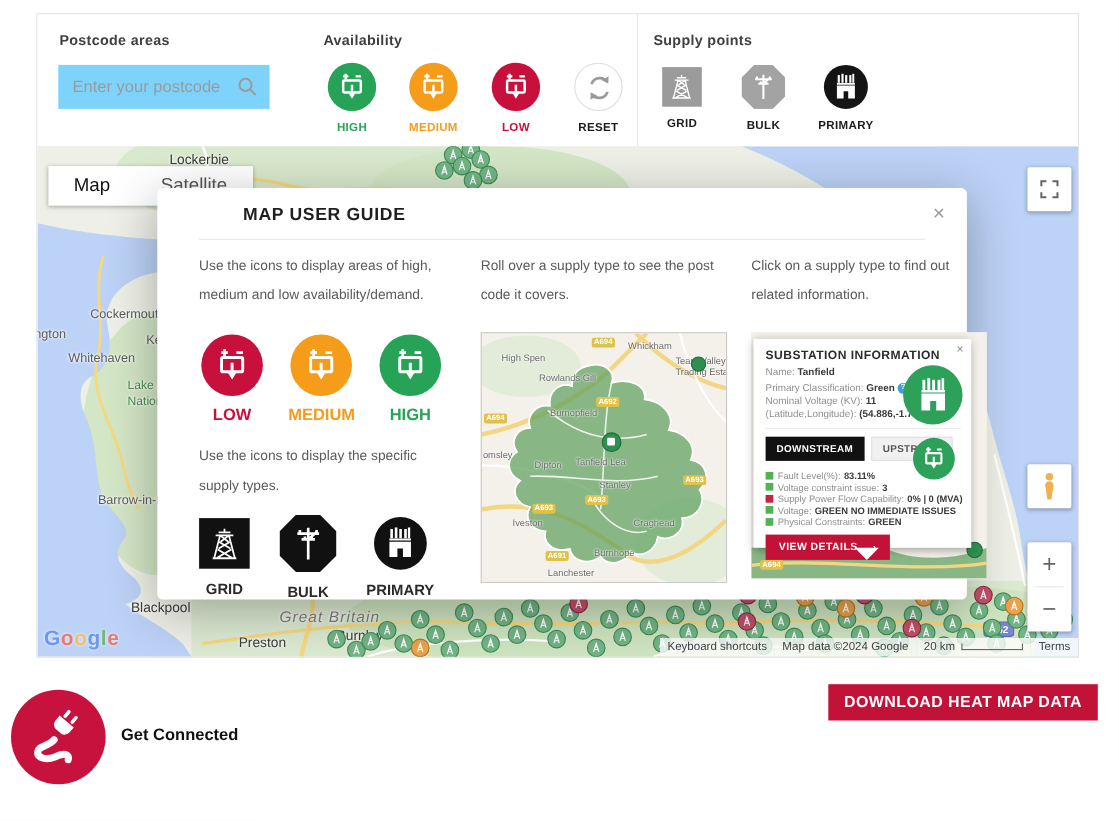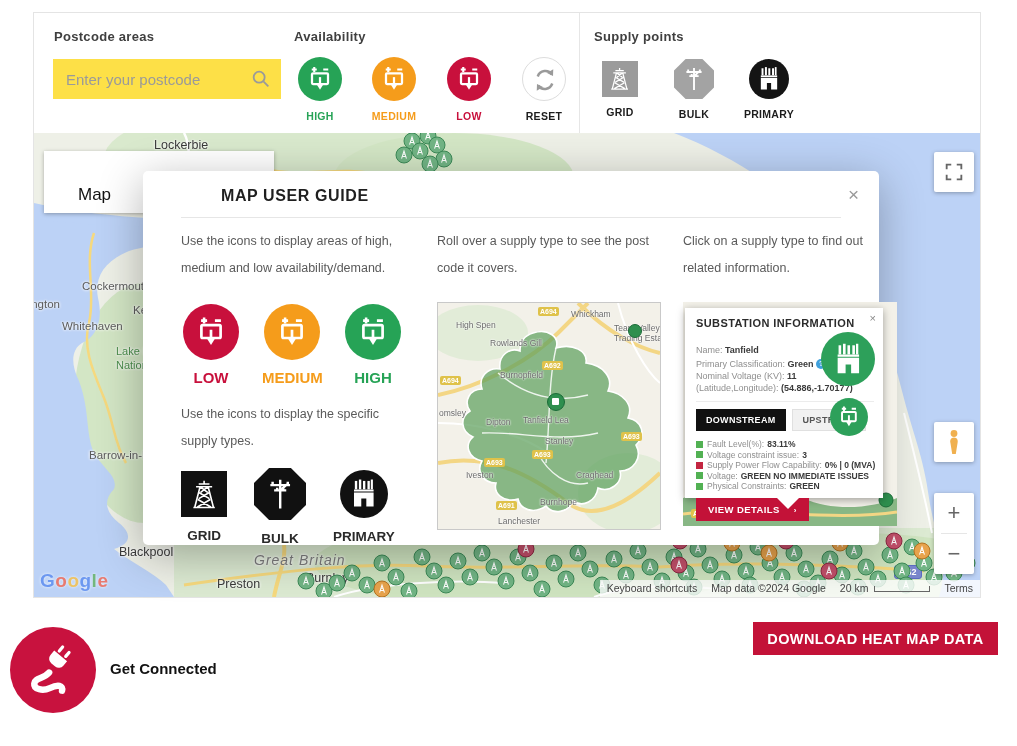--- a/index.html
+++ b/index.html
@@ -1,21 +1,21 @@
 <!DOCTYPE html>
 <html><head>
 <meta charset="utf-8">
 <style>
   html,body{margin:0;padding:0;background:#fff;}
   .stage{position:relative;width:1017px;height:746px;background:#fff;font-family:"Liberation Sans",sans-serif;overflow:hidden;}
   
   .panel{position:absolute;left:33px;top:12px;width:948px;height:586px;border:1px solid #e4e4e4;background:#fff;box-sizing:border-box;}
   .toolbar{position:relative;height:120px;}
   .section-label{position:absolute;font-size:13px;font-weight:bold;color:#3f3f3f;letter-spacing:.3px;}
-  .search-wrap{position:absolute;left:19px;top:46px;width:228px;height:40px;background:#fde047;}
+  .search-wrap{position:absolute;left:19px;top:46px;width:192px;height:40px;background:#7dd3fc;}
   .search-wrap input{position:absolute;left:0;top:0;width:100%;height:100%;border:none;background:transparent;padding:0 38px 0 13px;font-size:15px;color:#444;font-family:"Liberation Sans",sans-serif;box-sizing:border-box;outline:none;}
   .search-wrap input::placeholder{color:#9a9a9a;}
   .search-ic{position:absolute;right:9px;top:9px;width:22px;height:22px;}
   .vdiv{position:absolute;left:545px;top:0;width:1px;height:120px;background:#e6e6e6;}
   .picker{position:absolute;top:44px;width:52px;text-align:center;cursor:pointer;}
   .picker .circ{width:44px;height:44px;border-radius:50%;margin:0 auto;position:relative;}
   .picker .circ svg{position:absolute;left:7px;top:7px;width:30px;height:30px;}
   .c-high{background:#26A356;}.c-med{background:#F59C1B;}.c-low{background:#C8103C;}
   .c-reset{background:#fff;border:1px solid #ddd;box-sizing:border-box;}
   .c-reset svg{left:8px;top:8px;width:26px;height:26px;}
@@ -32,21 +32,21 @@
   .mlabel.city{font-size:12.5px;color:#3a3a3a;}
   .mlabel.region{font-style:italic;font-size:14px;color:#7d7d7d;letter-spacing:1px;}
   .mlabel.park{color:#4d8f4d;font-size:11px;white-space:normal;width:72px;line-height:1.25;}
   .shield{position:absolute;background:#7986cb;color:#fff;font-size:9px;font-weight:bold;padding:1px 4px;border-radius:3px;border:1px solid #5c6bc0;}
   .marker{position:absolute;width:17px;height:17px;border-radius:50%;transform:translate(-50%,-50%);box-sizing:border-box;border:1px solid rgba(25,80,45,.5);}
   .marker svg{position:absolute;left:1px;top:1px;width:13px;height:13px;}
   .cg{background:#72b585;border-color:#3c8a57;}
   .co{background:#e8a34c;border-color:#b47321;}
   .cr{background:#c4506b;border-color:#8e2742;}
   .maptype{position:absolute;left:10px;top:18px;display:flex;background:#fff;box-shadow:0 1px 4px rgba(0,0,0,.3);}
-  .mt-btn{padding:8px 34px;font-size:17px;color:#111;cursor:pointer;margin-top:26px;}
+  .mt-btn{padding:8px 23px;font-size:17px;color:#111;cursor:pointer;}
   .mt-btn.off{color:#565656;}
   .ctl{position:absolute;background:#fff;box-shadow:0 1px 4px rgba(0,0,0,.3);border-radius:2px;}
   .ctl-full{left:900px;top:19px;width:40px;height:40px;}
   .ctl-full svg{position:absolute;left:9px;top:9px;width:22px;height:22px;}
   .ctl-peg{left:900px;top:289px;width:40px;height:40px;}
   .ctl-peg svg{position:absolute;left:10px;top:7px;width:20px;height:26px;}
   .ctl-zoom{left:900px;top:360px;width:40px;height:81px;}
   .zbtn{height:40px;line-height:40px;text-align:center;font-size:22px;color:#666;cursor:pointer;}
   .zsep{height:1px;background:#e6e6e6;margin:0 7px;}
   .google{position:absolute;left:6px;bottom:5px;font-size:19px;font-weight:bold;letter-spacing:.5px;opacity:.85;text-shadow:0 0 3px #fff;}
@@ -84,21 +84,21 @@
   .mm-dot{position:absolute;width:12px;height:12px;background:#2e8f4e;border:1px solid #1b6b38;border-radius:50%;transform:translate(-50%,-50%);}
   
   .scene{position:relative;width:214px;height:224px;margin-top:16px;background:#f3f1e9;overflow:visible;}
   .scene-bg{position:absolute;left:0;top:0;}
   .popup{position:absolute;left:2px;top:6px;width:198px;height:190px;background:#fff;box-shadow:0 2px 8px rgba(0,0,0,.35);box-sizing:border-box;padding:9px 9px 0 11px;}
   .popup:after{content:"";position:absolute;left:92px;bottom:-11px;border:11px solid transparent;border-top-color:#fff;border-bottom:none;}
   .p-title{font-size:11px;font-weight:800;letter-spacing:.4px;color:#2b2b2b;}
   .p-close{position:absolute;right:7px;top:4px;font-size:11px;color:#888;}
   .srow{font-size:9px;color:#8f8f8f;margin-top:3px;line-height:11px;}
   .srow b{color:#3a3a3a;}
-  .srow.first{margin-top:16px;}
+  .srow.first{margin-top:4px;}
   .info-i{display:inline-block;width:10px;height:10px;border-radius:50%;background:#3FA0DC;color:#fff;font-size:7px;font-weight:bold;text-align:center;line-height:10px;vertical-align:1px;}
   .p-div{border-bottom:1px solid #ececec;margin:7px 0 0;}
   .gc{position:absolute;border-radius:50%;background:#2da05a;}
   .gc svg{position:absolute;left:16%;top:16%;width:68%;height:68%;}
   .gc1{right:8px;top:24px;width:54px;height:54px;}
   .gc2{right:15px;top:90px;width:38px;height:38px;}
   .btnrow{margin-top:7px;display:flex;gap:6px;}
   .b-down{background:#111;color:#fff;font-size:9px;font-weight:800;padding:6px 10px;letter-spacing:.3px;}
   .b-up{background:#f1f1f1;border:1px solid #e0e0e0;color:#555;font-size:9px;font-weight:800;padding:5px 10px;letter-spacing:.3px;}
   .stats{margin-top:8px;}

